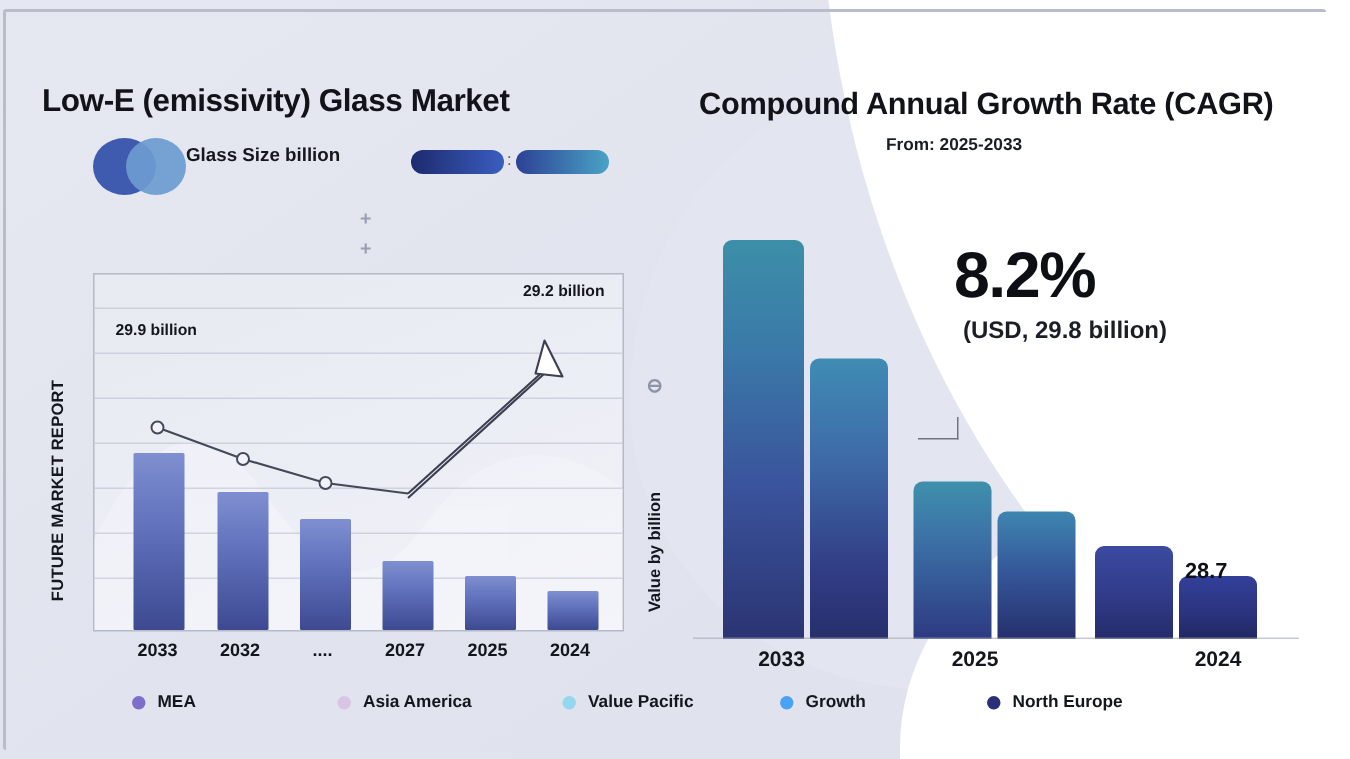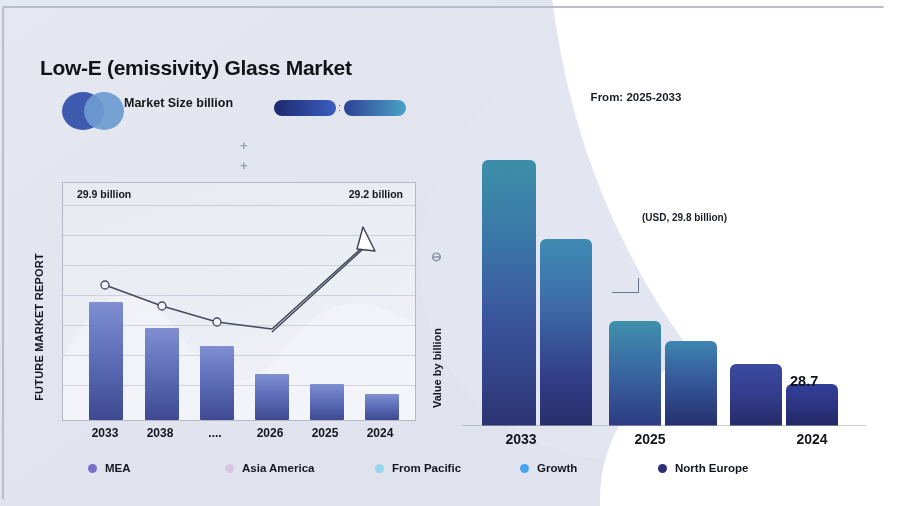--- a/index.html
+++ b/index.html
@@ -62,21 +62,21 @@
     height: 492px;
     border-top: 2px solid #b9bdcb;
     border-left: 2px solid #b9bdcb;
     border-radius: 2px;
     pointer-events: none;
   }
 
   
   .title-left {
     position: absolute;
-    left: 40px;
+    left: 28px;
     top: 56px;
     font-size: 21px;
     font-weight: bold;
     color: #111318;
     letter-spacing: -0.3px;
     text-align: right;
   }
   .logo-mark {
     position: absolute;
     left: 62px;
@@ -147,21 +147,21 @@
     top: 160px;
     font-size: 43px;
     font-weight: bold;
     color: #0d0f14;
     letter-spacing: -1px;
   }
   .cagr-sub {
     position: absolute;
     left: 642px;
     top: 212px;
-    font-size: 10px;
+    font-size: 16px;
     font-weight: bold;
     color: #1b1e26;
   }
 
   
   .deco { position: absolute; color: #9aa0b2; font-weight: bold; }
   .deco-plus1 { left: 240px; top: 138px; font-size: 13px; }
   .deco-plus2 { left: 240px; top: 158px; font-size: 13px; }
   .deco-circ { left: 431px; top: 249px; font-size: 13px; color: #8e94a6; }
   .deco-box1 { left: 263px; top: 344px; font-size: 11px; color: #aeb3c2; }
@@ -197,21 +197,21 @@
     width: 380px; height: 190px;
     opacity: .55;
   }
   .lc-label {
     position: absolute;
     top: 5px;
     font-size: 10.5px;
     font-weight: bold;
     color: #14161d;
   }
-  .lc-label-left { left: 14px; }
+  .lc-label-left { left: 14px; margin-top: 26px; }
   .lc-label-right { right: 12px; }
   .lbar {
     position: absolute;
     bottom: 0;
     background: linear-gradient(180deg, #7f8fd0 0%, #6272bd 40%, #3d4a92 100%);
     border-radius: 1px;
   }
   .axis-y-left {
     position: absolute;
     left: 30px;
@@ -324,26 +324,28 @@
   <div class="bg-white-curve2"></div>
   <div class="bg-frame"></div>
 
   <div class="title-left">Low-E (emissivity) Glass Market</div>
 
   <div class="logo-mark">
     <div class="logo-c1"></div>
     <div class="logo-c2"></div>
   </div>
 
-  <div class="legend-title">Market Size billion</div>
+  <div class="legend-title">Glass Size billion</div>
   <div class="pill pill-a"></div>
   <div class="pill-sep">:</div>
   <div class="pill pill-b"></div>
 
+  <div class="title-right">Compound Annual Growth Rate (CAGR)</div>
   <div class="subtitle-right">From: 2025-2033</div>
+  <div class="cagr-value">8.2%</div>
   <div class="cagr-sub">(USD, 29.8 billion)</div>
 
   <div class="deco deco-plus1">+</div>
   <div class="deco deco-plus2">+</div>
   <div class="deco deco-circ">⊖</div>
   <div class="deco deco-box1">⌸</div>
   <div class="deco deco-box2">⌷</div>
   <div class="deco-corner"></div>
 
   <div class="axis-y-left">
@@ -378,23 +380,23 @@
       <circle cx="42" cy="102" r="4" fill="#f2f3f8" stroke="#44485a" stroke-width="1.3"></circle>
       <circle cx="99" cy="123" r="4" fill="#f2f3f8" stroke="#44485a" stroke-width="1.3"></circle>
       <circle cx="154" cy="139" r="4" fill="#f2f3f8" stroke="#44485a" stroke-width="1.3"></circle>
       <line x1="209" y1="146" x2="302" y2="62" stroke="#3b3f50" stroke-width="1.4"></line>
       <line x1="209" y1="149" x2="300" y2="66" stroke="#3b3f50" stroke-width="1.4"></line>
       <polygon points="300,44 312,68 294,66" fill="#ffffff" stroke="#3b3f50" stroke-width="1.4" stroke-linejoin="round"></polygon>
     </svg>
   </div>
 
   <div class="xlab-left" style="left:105px">2033</div>
-  <div class="xlab-left" style="left:160px">2038</div>
+  <div class="xlab-left" style="left:160px">2032</div>
   <div class="xlab-left" style="left:215px">....</div>
-  <div class="xlab-left" style="left:270px">2026</div>
+  <div class="xlab-left" style="left:270px">2027</div>
   <div class="xlab-left" style="left:325px">2025</div>
   <div class="xlab-left" style="left:380px">2024</div>
 
   <div class="axis-y-right">
     <span>Value by billion</span>
   </div>
 
   <div class="rbar" style="left:482px; width:54px; height:266px; background:linear-gradient(180deg,#3c8fa8 0%,#3a79a8 28%,#3a539c 62%,#2b3472 100%);"></div>
   <div class="rbar front" style="left:540px; width:52px; height:187px; background:linear-gradient(180deg,#3f8cb4 0%,#3e6ba8 35%,#313d86 75%,#272f6b 100%);"></div>
 
@@ -416,21 +418,21 @@
     <div class="legend-item" style="left:88px">
       <span class="legend-dot" style="background:#7b6fc9"></span>
       <span>MEA</span>
     </div>
     <div class="legend-item" style="left:225px">
       <span class="legend-dot" style="background:#d6c6e4"></span>
       <span>Asia America</span>
     </div>
     <div class="legend-item" style="left:375px">
       <span class="legend-dot" style="background:#93d8ec"></span>
-      <span>From Pacific</span>
+      <span>Value Pacific</span>
     </div>
     <div class="legend-item" style="left:520px">
       <span class="legend-dot" style="background:#4aa3f0"></span>
       <span>Growth</span>
     </div>
     <div class="legend-item" style="left:658px">
       <span class="legend-dot" style="background:#2a2f78"></span>
       <span>North Europe</span>
     </div>
   </div>

